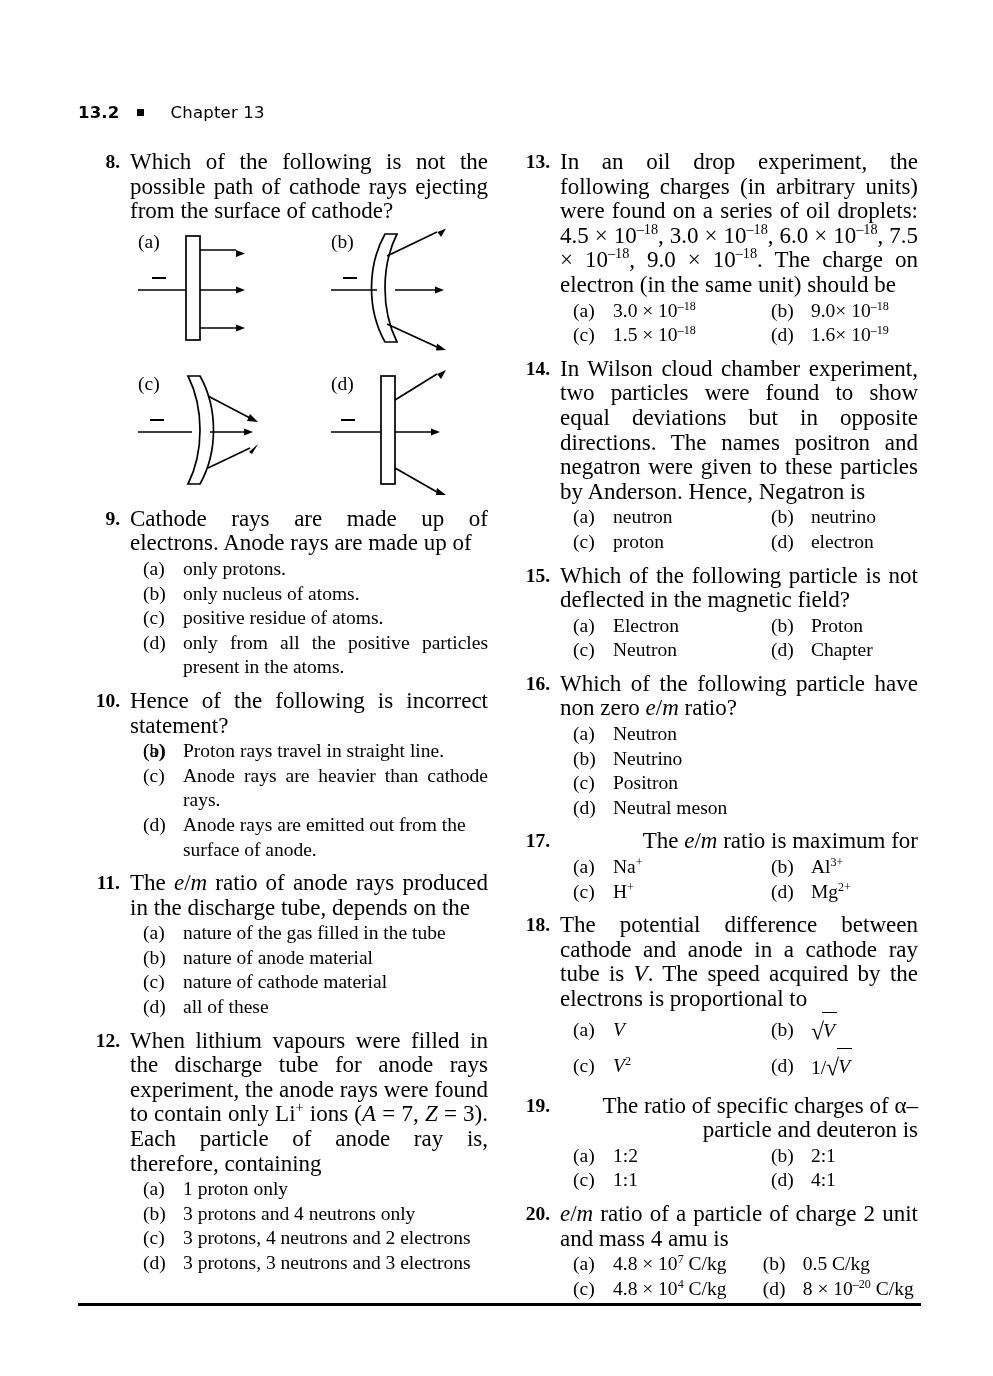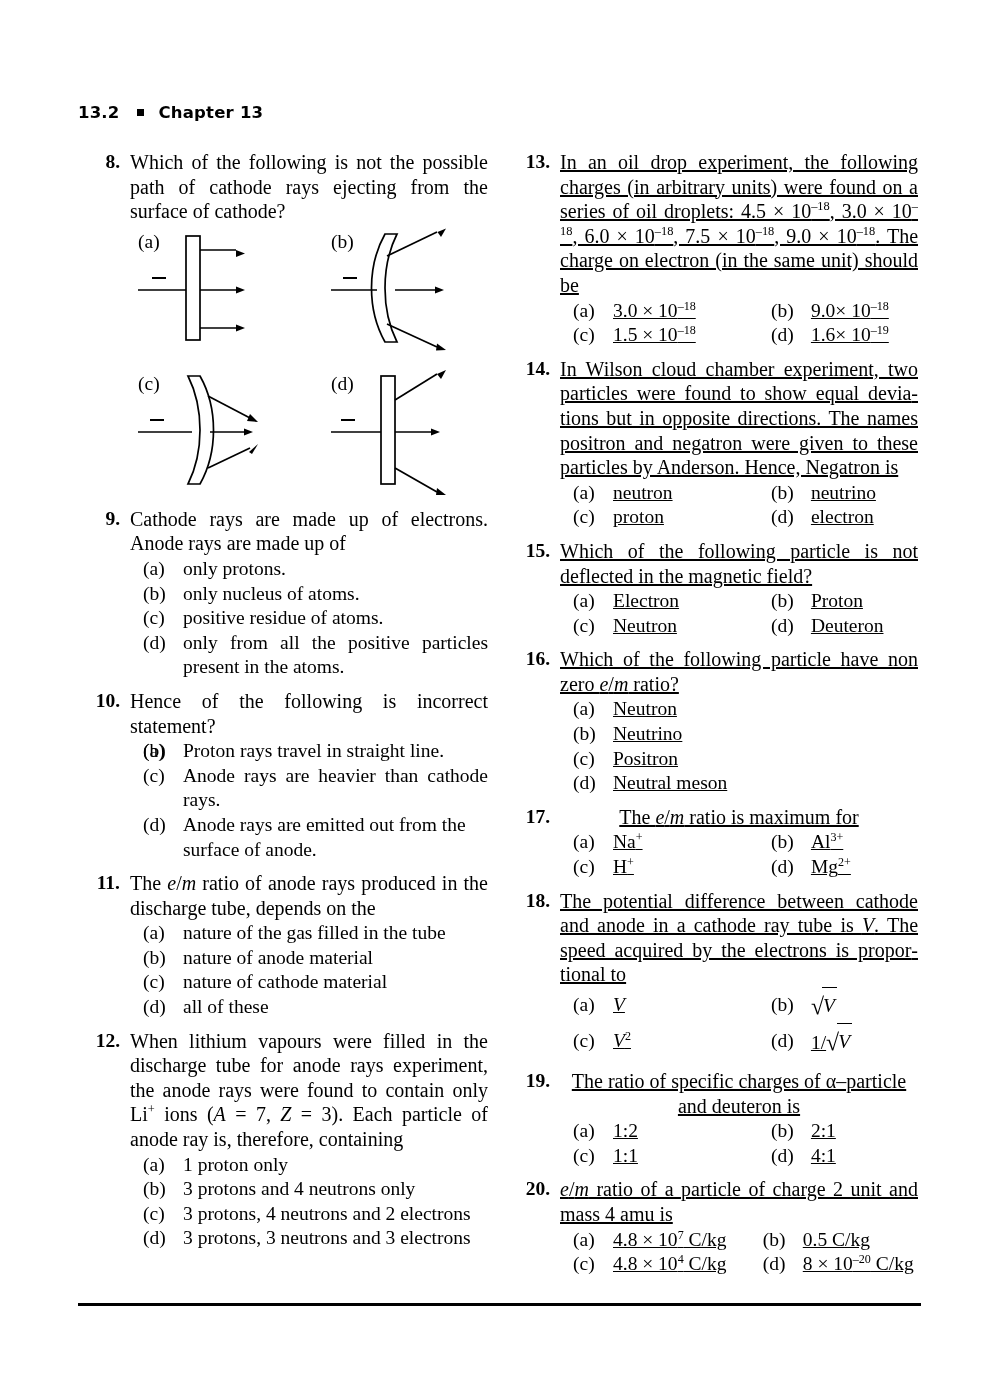--- a/index.html
+++ b/index.html
@@ -35,55 +35,55 @@
     display: flex;
     align-items: center;
   }
   .runhead .folio { font-weight: bold; }
   .runhead .sq {
     display: inline-block;
     width: 7px; height: 7px;
     background: #000;
     margin: 0 15px 1px 17px;
   }
-  .runhead .chap { font-weight: bold; }
+  .runhead .chap { font-weight: normal; margin-left: 12px; }
 
   
   .col {
     position: absolute;
     top: 150px;
     width: 410px;
   }
   .col-left  { left: 78px; }
-  .col-right { left: 508px; text-decoration: underline; }
+  .col-right { left: 508px; }
 
   
   .q {
     position: relative;
     padding-left: 52px;
     margin-bottom: 9px;
   }
   .qnum {
     position: absolute;
     left: 0;
     top: 0;
     width: 42px;
     text-align: right;
     font-weight: bold;
     font-size: 19.5px;
     line-height: 24.6px;
   }
   .qtext {
-    font-size: 20px;
+    font-size: 23px;
     line-height: 24.6px;
     text-align: justify;
     text-justify: inter-word;
     hyphens: manual;
   }
-  .qtext.nojust { text-align: center; }
+  .qtext.nojust { text-align: right; }
 
   
   .opts {
     margin-top: 1px;
     padding-left: 13px;
   }
   .opt-line {
     font-size: 19.5px;
     line-height: 24.6px;
     position: relative;
@@ -410,21 +410,21 @@
             <span>Proton</span>
           </div>
         </div>
         <div class="opt-row">
           <div class="opt-cell c1">
             <span class="opt-lbl">(c)</span>
             <span>Neutron</span>
           </div>
           <div class="opt-cell c2">
             <span class="opt-lbl">(d)</span>
-            <span>Deuteron</span>
+            <span>Chapter</span>
           </div>
         </div>
       </div>
     </div>
 
     <div class="q">
       <div class="qnum">16.</div>
       <div class="qtext">Which of the following particle have non zero <i>e</i>/<i>m</i> ratio?</div>
       <div class="opts">
         <div class="opt-line nojust">

